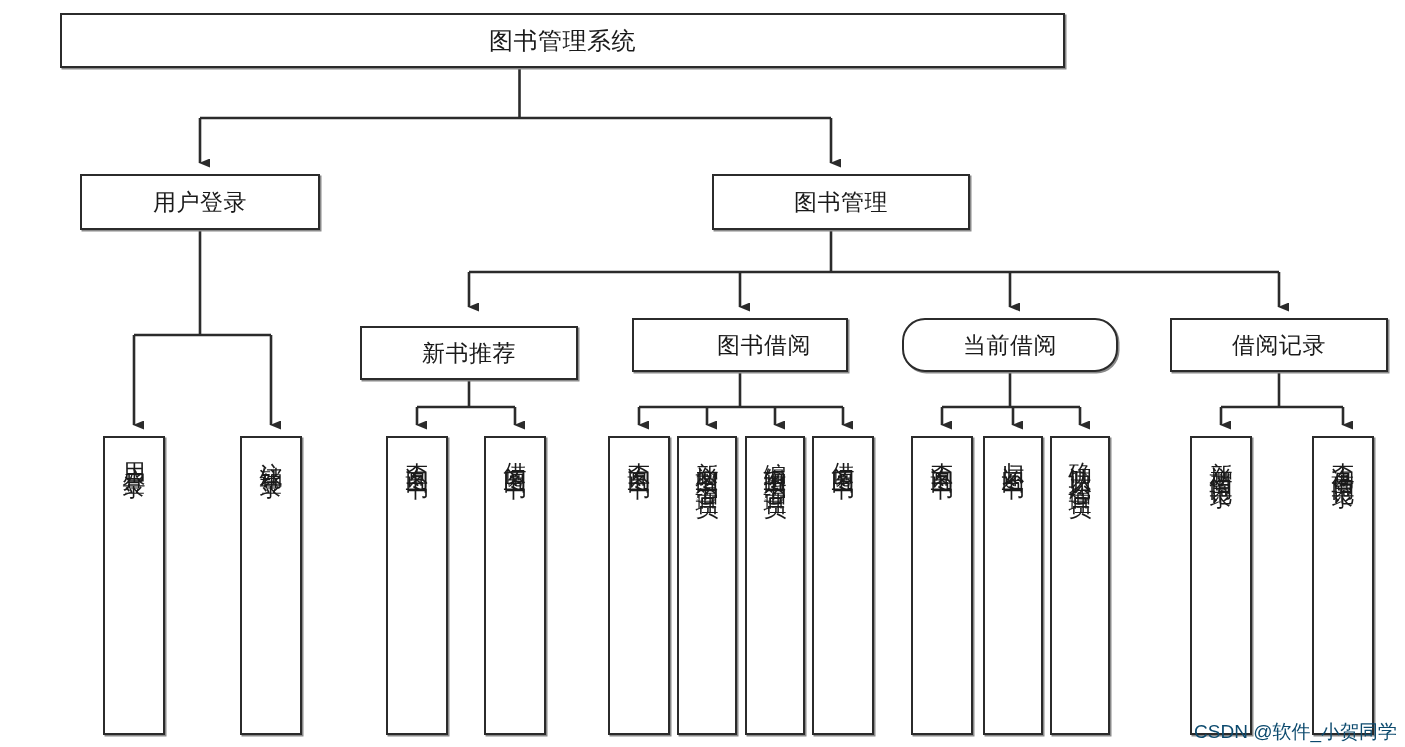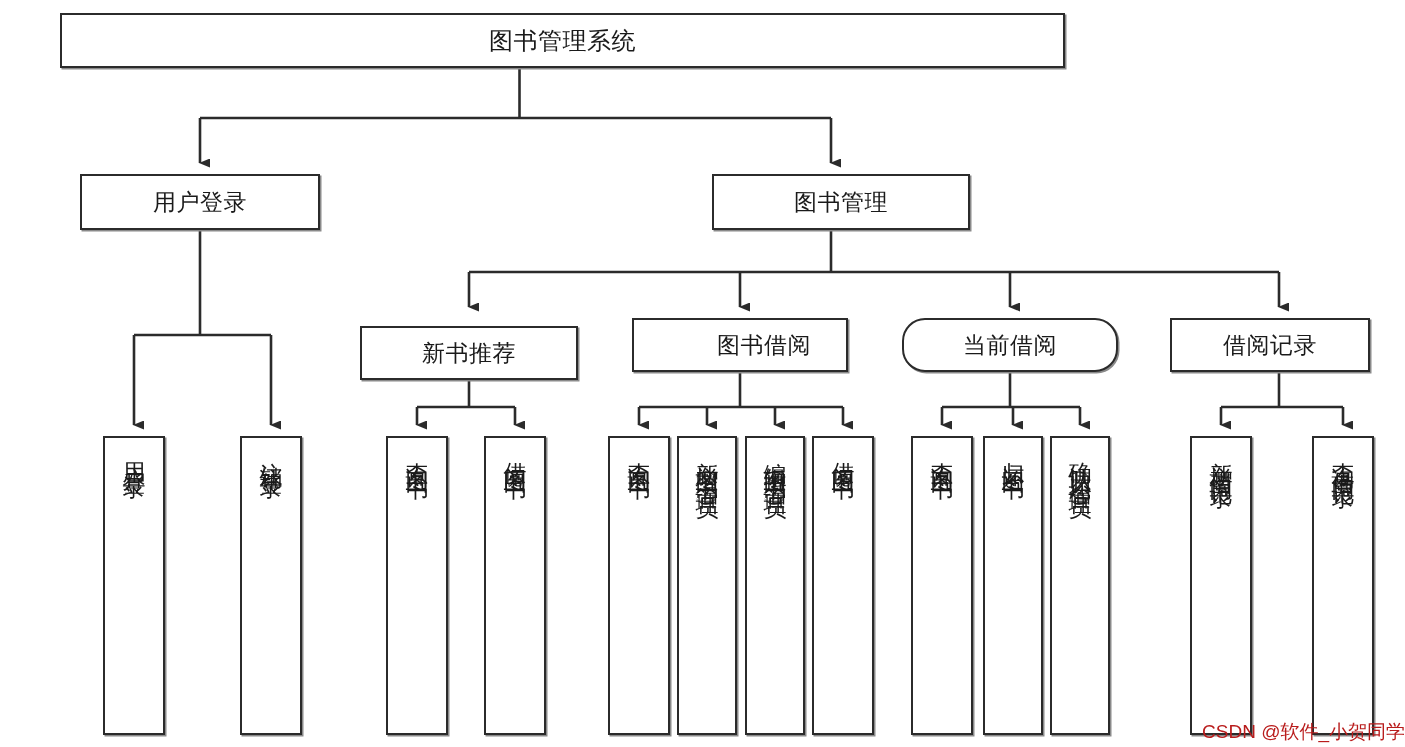--- a/index.html
+++ b/index.html
@@ -64,24 +64,24 @@
     letter-spacing: 5px;
     line-height: 1;
     white-space: nowrap;
     padding-top: 2px;
   }
   .node.vert.tall .node-label {
     letter-spacing: 5px;
   }
   #watermark {
     position: absolute;
-    right: 0;
+    right: 8px;
     bottom: 2px;
     font-size: 19px;
-    color: #b91c1c;
+    color: #0c4a6e;
     z-index: 5;
     white-space: nowrap;
     font-family: "Liberation Sans", "DejaVu Sans", sans-serif;
   }
 </style>
 </head>
 <body>
 
 <div id="canvas">
   <svg id="edges" viewBox="0 0 1405 747" xmlns="http://www.w3.org/2000/svg">
@@ -139,21 +139,21 @@
       </div>
       <div class="node horiz" id="node-newbook" style="left: 360px; top: 318px; width: 218px; height: 54px; margin-top: 8px;">
         <span class="node-label">新书推荐</span>
       </div>
       <div class="node horiz" id="node-borrow" style="left: 632px; top: 318px; width: 216px; height: 54px; padding-left: 48px;">
         <span class="node-label">图书借阅</span>
       </div>
       <div class="node horiz" id="node-current" style="left: 902px; top: 318px; width: 216px; height: 54px; border-radius: 23px;">
         <span class="node-label">当前借阅</span>
       </div>
-      <div class="node horiz" id="node-records" style="left: 1170px; top: 318px; width: 200px; height: 54px;">
+      <div class="node horiz" id="node-records" style="left: 1170px; top: 318px; width: 218px; height: 54px;">
         <span class="node-label">借阅记录</span>
       </div>
       <div class="node vert" id="node-leaf-user-login" style="left: 103px; top: 436px; width: 62px; height: 299px;">
         <span class="node-label">用户登录</span>
       </div>
       <div class="node vert" id="node-leaf-user-logout" style="left: 240px; top: 436px; width: 62px; height: 299px;">
         <span class="node-label">注销登录</span>
       </div>
       <div class="node vert" id="node-leaf-query-book-1" style="left: 386px; top: 436px; width: 62px; height: 299px;">
         <span class="node-label">查询图书</span>

